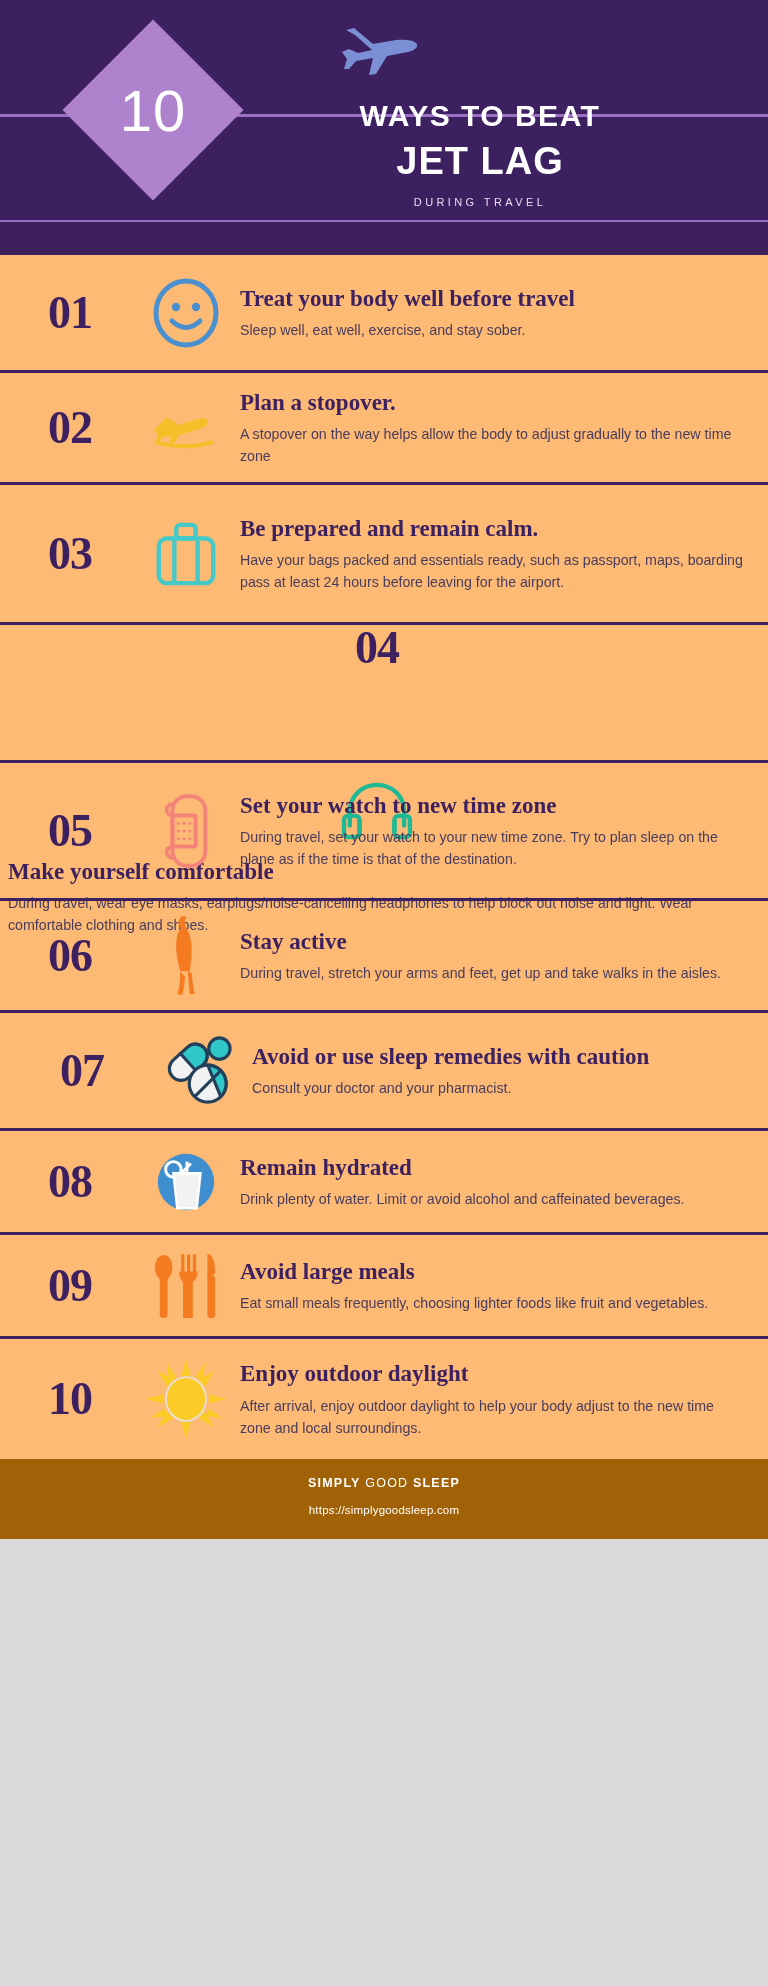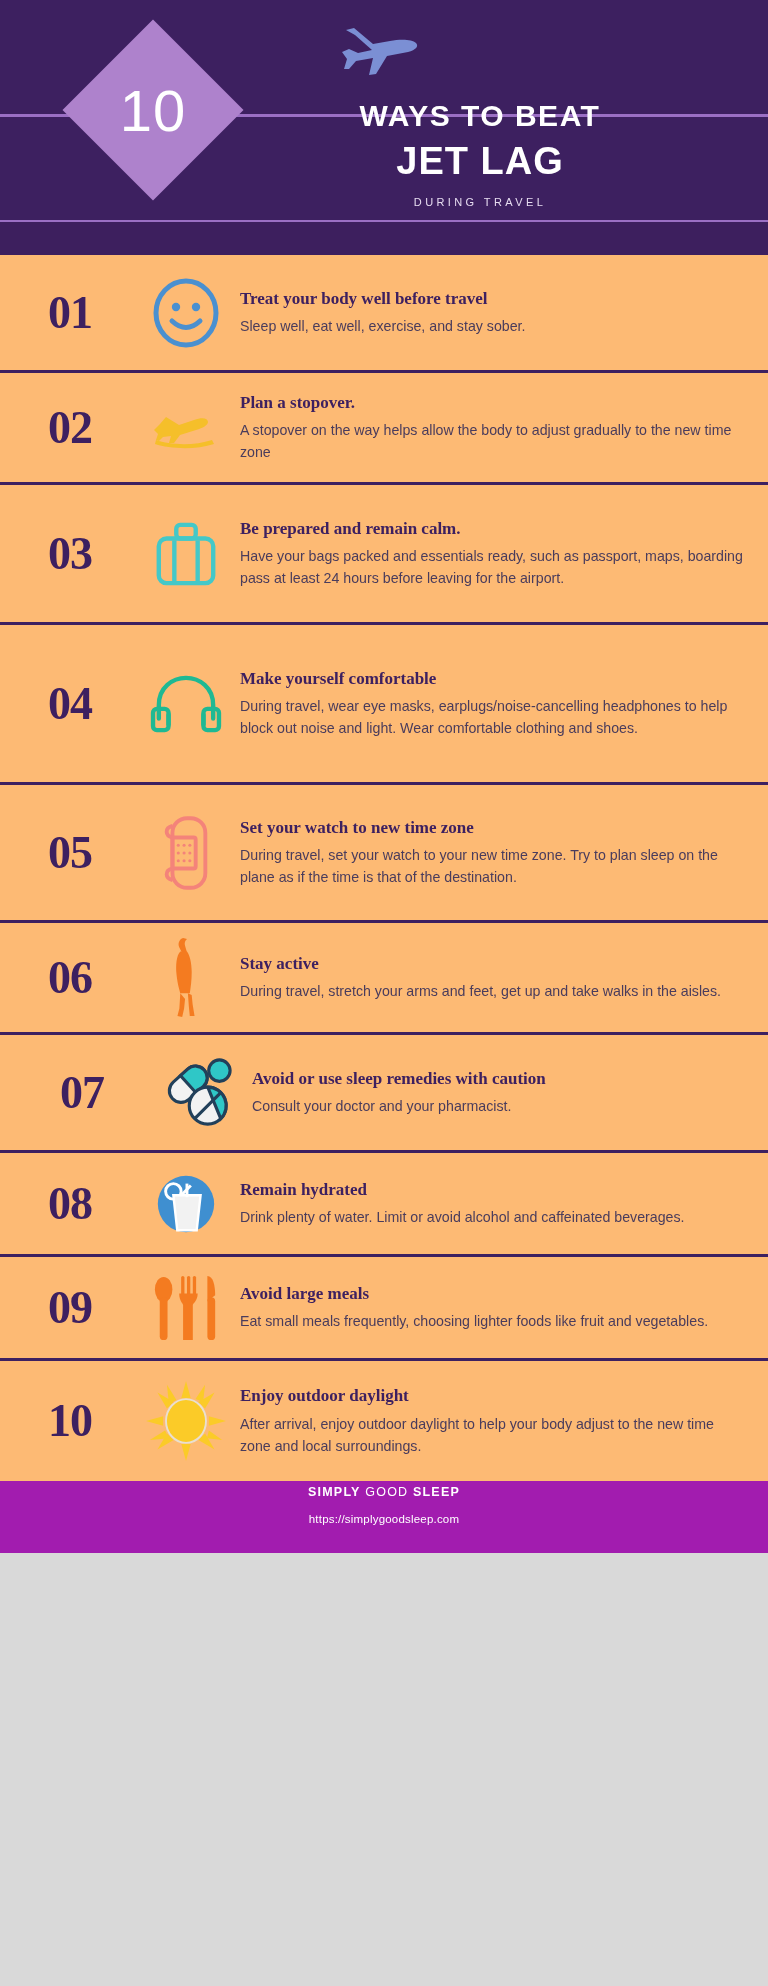--- a/index.html
+++ b/index.html
@@ -117,53 +117,53 @@
   }
   .row-icon svg { display:block; }
   .row-text {
     flex:1 1 auto;
     padding-left:8px;
     padding-right:10px;
   }
   .row-h {
     color:#3d2060;
     font-family:"Liberation Serif", serif;
-    font-size:17px;
+    font-size:23px;
     font-weight:bold;
     line-height:1.32;
     margin-bottom:5px;
   }
   .row-p {
     color:#4a3c5c;
     font-family:"Liberation Sans", sans-serif;
     font-size:14.2px;
     line-height:1.55;
   }
 
   
   .h-01 { height:118px; }
   .h-02 { height:112px; }
   .h-03 { height:140px; }
-  .h-04 { height:160px; }
+  .h-04 { height:138px;flex-direction:column; }
   .h-05 { height:138px; }
   .h-06 { height:112px; }
   .h-07 { height:118px;padding-left:12px; }
   .h-08 { height:104px; }
   .h-09 { height:104px; }
   .h-10 { height:120px; }
 
   
   .footer {
-    height:72px;
-    background:#a21caf;
+    height:80px;
+    background:#a16207;
     display:flex;
     flex-direction:column;
     align-items:center;
     justify-content:flex-start;
-    padding-top:4px;
+    padding-top:17px;
   }
   .brand {
     color:#ffffff;
     font-size:12.5px;
     letter-spacing:1.2px;
   }
   .brand b { font-weight:bold; }
   .brand span.light { font-weight:normal; }
   .site {
     color:#ffffff;

